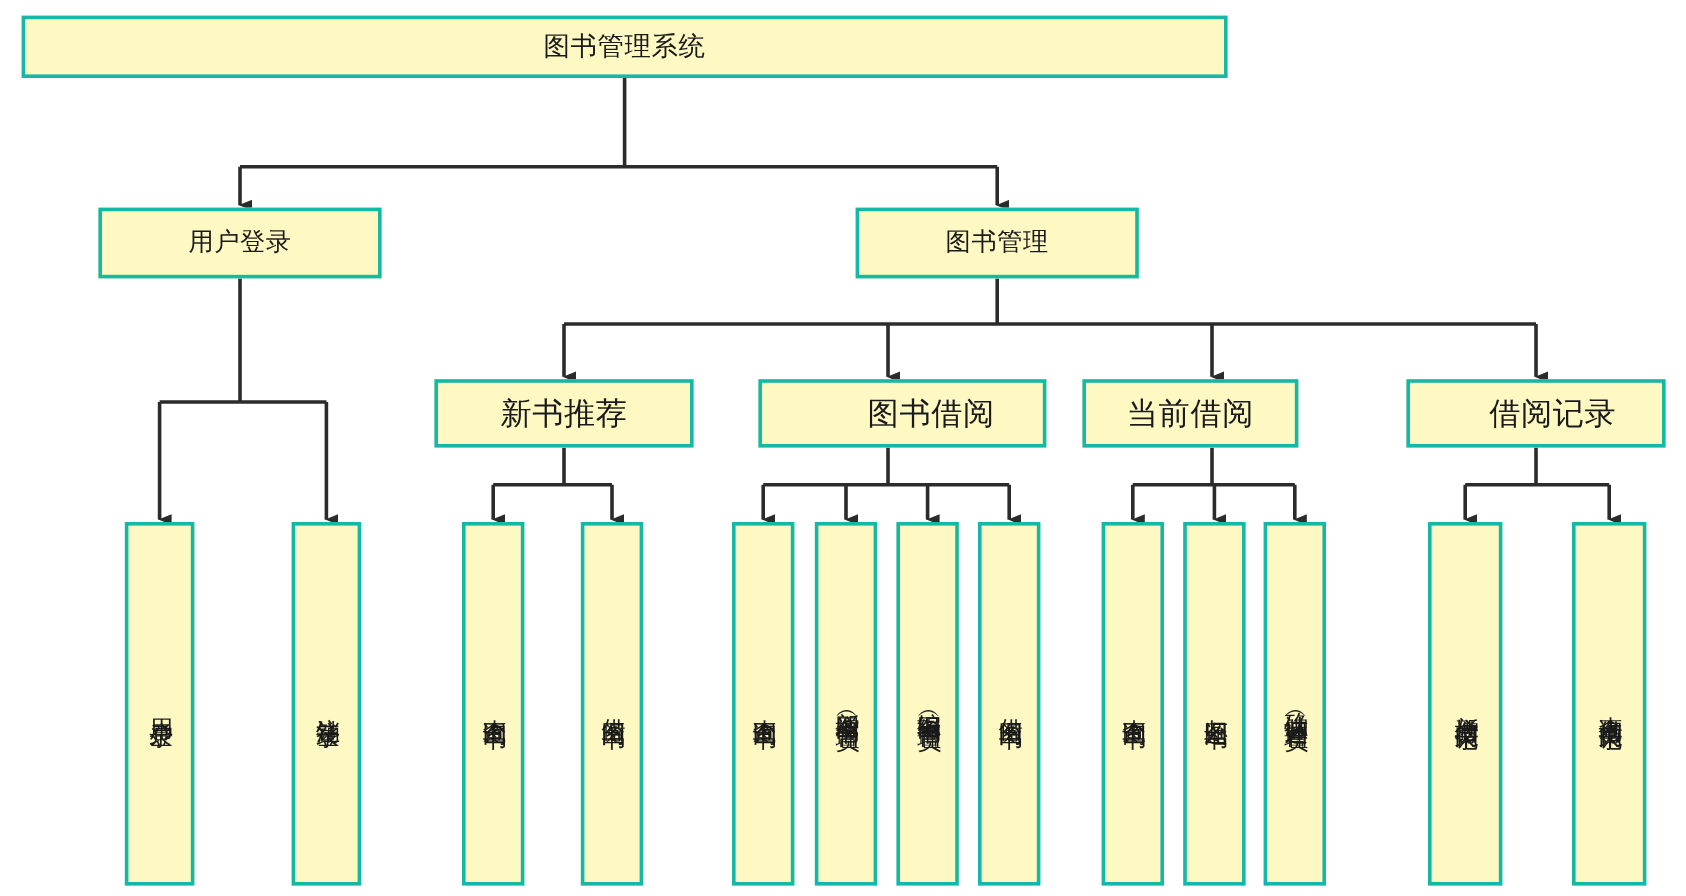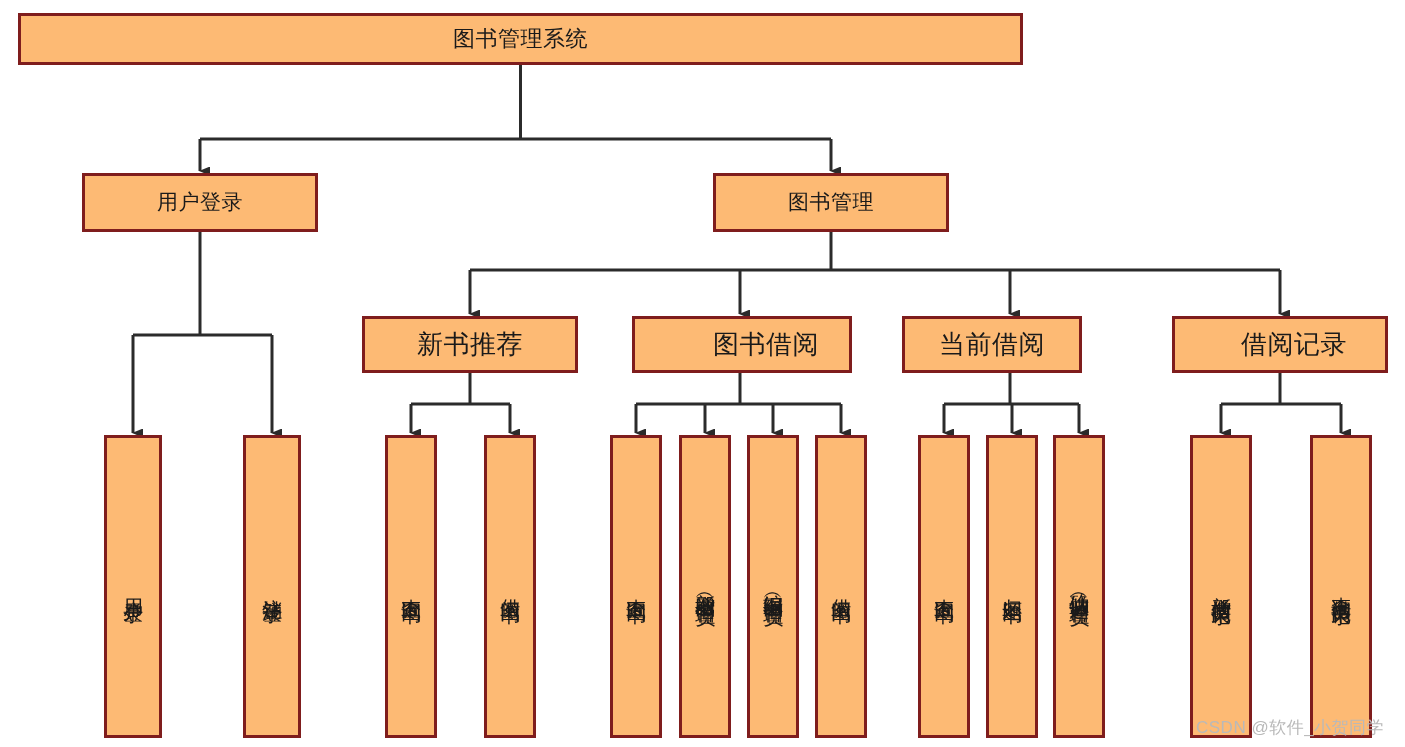--- a/index.html
+++ b/index.html
@@ -23,22 +23,22 @@
     position: absolute;
     left: 0;
     top: 0;
     width: 1405px;
     height: 747px;
     pointer-events: none;
   }
   .node {
     position: absolute;
     box-sizing: border-box;
-    background: #fdba74;
-    border: 3px solid #7f1d1d;
+    background: #fef9c3;
+    border: 3px solid #14b8a6;
     display: flex;
     align-items: center;
     justify-content: center;
     z-index: 2;
   }
   .node-label {
     font-size: 21px;
     line-height: 1.15;
     letter-spacing: 0.5px;
     color: #1a1a1a;
@@ -122,21 +122,21 @@
       </div>
       <div class="node level1" style="left: 82px; top: 173px; width: 236px; height: 59px;">
         <span class="node-label">用户登录</span>
       </div>
       <div class="node level1" style="left: 713px; top: 173px; width: 236px; height: 59px;">
         <span class="node-label">图书管理</span>
       </div>
       <div class="node level2" style="left: 362px; top: 316px; width: 216px; height: 57px;">
         <span class="node-label">新书推荐</span>
       </div>
-      <div class="node level2" style="left: 632px; top: 316px; width: 220px; height: 57px; padding-left: 48px;">
+      <div class="node level2" style="left: 632px; top: 316px; width: 240px; height: 57px; padding-left: 48px;">
         <span class="node-label">图书借阅</span>
       </div>
       <div class="node level2" style="left: 902px; top: 316px; width: 180px; height: 57px;">
         <span class="node-label">当前借阅</span>
       </div>
       <div class="node level2" style="left: 1172px; top: 316px; width: 216px; height: 57px; padding-left: 28px;">
         <span class="node-label">借阅记录</span>
       </div>
       <div class="node level3 leaf" style="left: 104px; top: 435px; width: 58px; height: 303px;">
         <span class="node-label">用户登录</span>
@@ -172,14 +172,13 @@
         <span class="node-label">确认归还（管理员）</span>
       </div>
       <div class="node level3 leaf" style="left: 1190px; top: 435px; width: 62px; height: 303px;">
         <span class="node-label">新增借阅记录</span>
       </div>
       <div class="node level3 leaf" style="left: 1310px; top: 435px; width: 62px; height: 303px;">
         <span class="node-label">查询借阅记录</span>
       </div>
     </div>
 
-  <div class="watermark" style="left:1196px; top:716px;">CSDN @软件_小贺同学</div>
 </div>
 
 </body></html>

